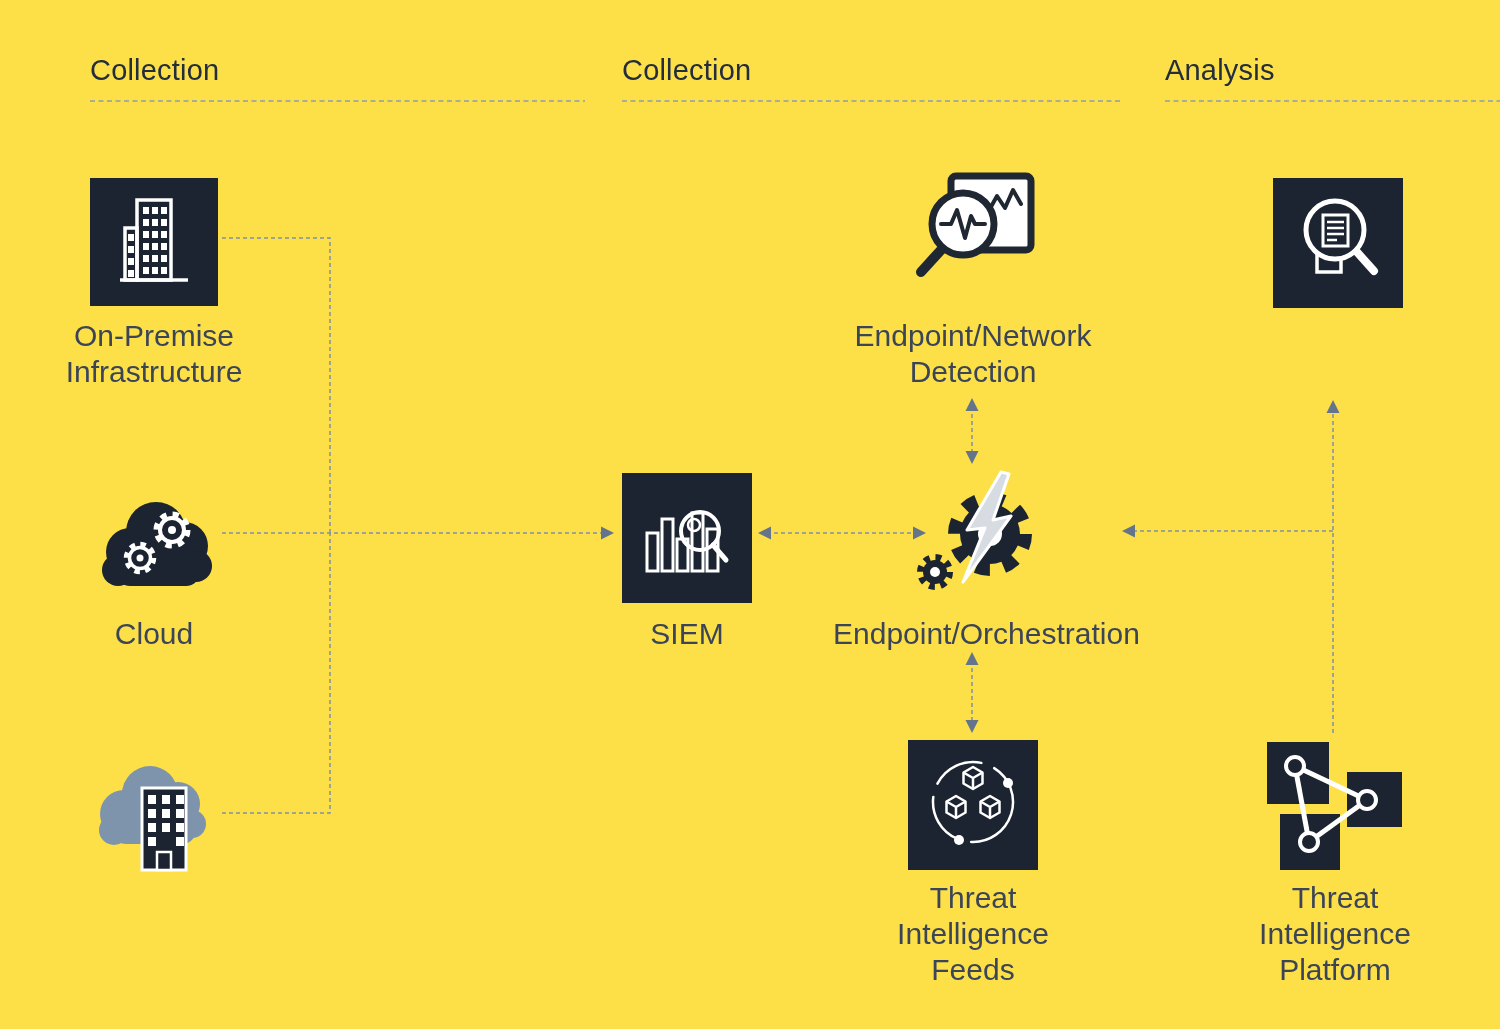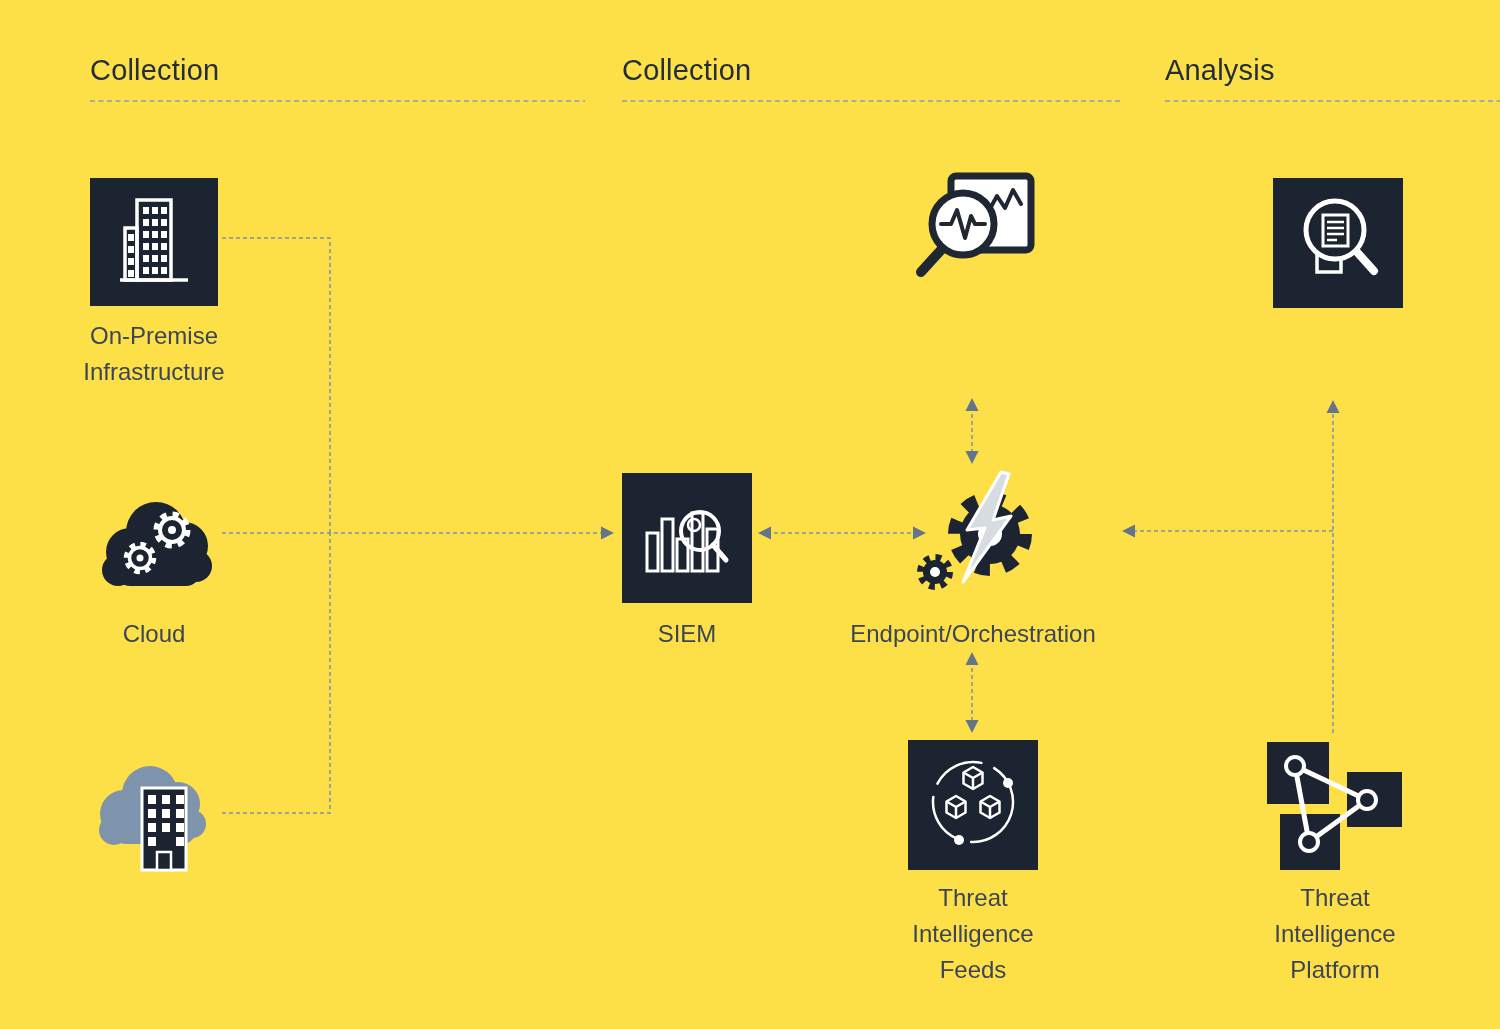--- a/index.html
+++ b/index.html
@@ -1,20 +1,20 @@
 <!DOCTYPE html>
 <html><head>
 <meta charset="utf-8">
 <style>
   *{margin:0;padding:0;box-sizing:border-box}
   html,body{background:#fff}
   body{font-family:"Liberation Sans",sans-serif;}
   .canvas{position:relative;width:1500px;height:1029px;background:#fde047;overflow:hidden}
   .hdr{position:absolute;font-size:29px;color:#232d3c;letter-spacing:.2px}
-  .label{position:absolute;font-size:24px;line-height:36px;color:#3b4557;text-align:center;white-space:pre-line}
+  .label{position:absolute;font-size:30px;line-height:36px;color:#3b4557;text-align:center;white-space:pre-line}
   .icon{position:absolute}
   .icon.dark{background:#1b2430}
   .icon svg{display:block;width:100%;height:100%}
   .overlay{position:absolute;left:0;top:0;width:1500px;height:1029px;pointer-events:none}
 </style>
 </head>
 <body>
 
 <div class="canvas">
 
@@ -145,20 +145,22 @@
 
   <div class="icon" style="left:905px;top:170px;width:136px;height:136px">
     <svg viewBox="0 0 136 136">
       <rect x="46" y="6" width="80" height="74" rx="5" fill="#fff" stroke="#1f2733" stroke-width="7"></rect>
       <polyline points="82,44 92,26 100,38 108,20 116,34" fill="none" stroke="#1f2733" stroke-width="4" stroke-linejoin="round" stroke-linecap="round"></polyline>
       <line x1="36" y1="80" x2="16" y2="102" stroke="#1f2733" stroke-width="10" stroke-linecap="round"></line>
       <circle cx="58" cy="54" r="31" fill="#fff" stroke="#1f2733" stroke-width="7"></circle>
       <polyline points="36,54 46,54 52,40 60,68 66,46 70,54 80,54" fill="none" stroke="#1f2733" stroke-width="4" stroke-linejoin="round" stroke-linecap="round"></polyline>
     </svg>
   </div>
+  <div class="label" style="left:853px;top:318px;width:240px">Endpoint/Network
+Detection</div>
 
   <div class="icon" style="left:905px;top:466px;width:135px;height:135px">
     <svg viewBox="0 0 135 135">
       <circle cx="85" cy="68" r="35" fill="none" stroke="#1b2430" stroke-width="14" stroke-dasharray="13.7 13.8"></circle>
       <circle cx="85" cy="68" r="30" fill="#1b2430"></circle>
       <circle cx="85" cy="68" r="12" fill="#fff"></circle>
       <path d="M96,6 L62,64 L80,62 L58,116 L106,50 L88,54 L104,8 Z" fill="#d6dce2" stroke="#fff" stroke-width="3" stroke-linejoin="round"></path>
       <circle cx="30" cy="106" r="14" fill="none" stroke="#1b2430" stroke-width="8" stroke-dasharray="5.5 5.5"></circle>
       <circle cx="30" cy="106" r="12" fill="#1b2430"></circle>
       <circle cx="30" cy="106" r="5" fill="#fff"></circle>

